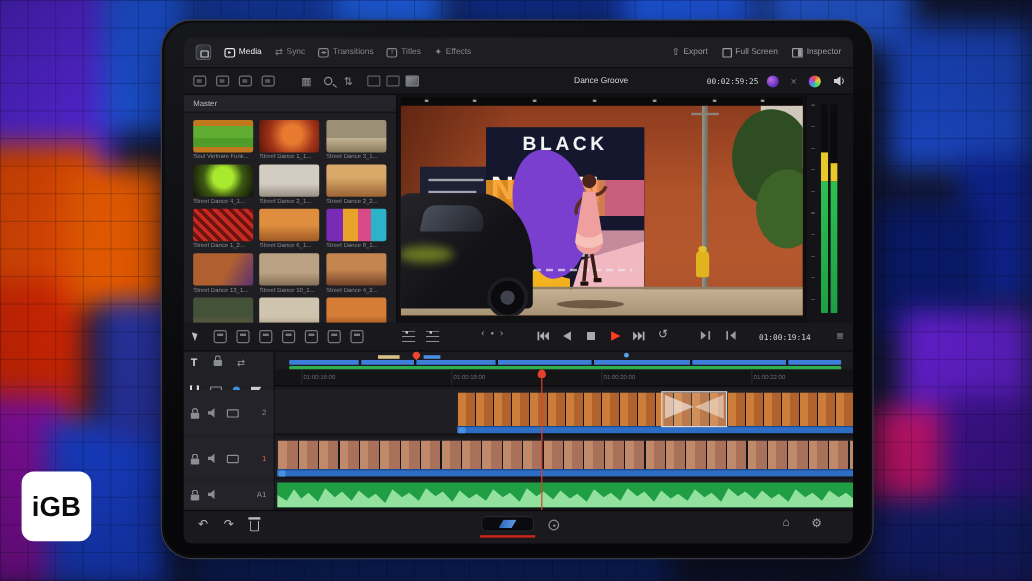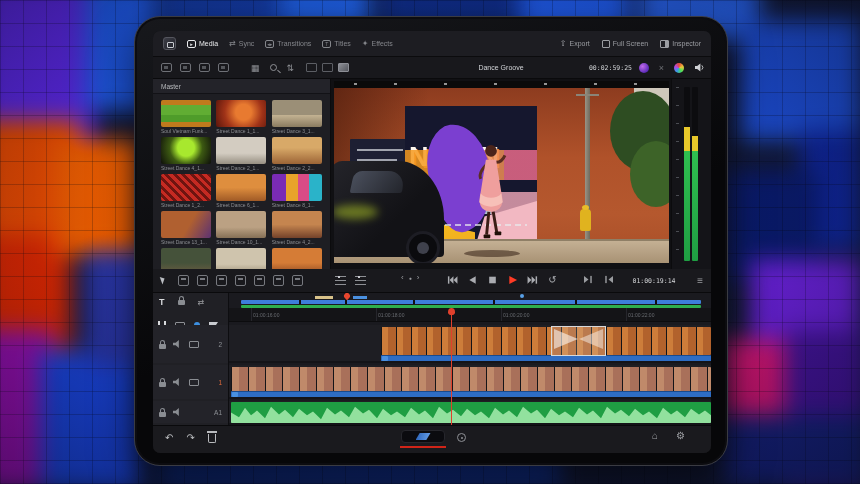--- a/index.html
+++ b/index.html
@@ -252,20 +252,21 @@
     <div style="left:745px;top:360px;width:75px;height:80px;background:#c02070"></div>
     <div style="left:805px;top:350px;width:80px;height:160px;background:#401888"></div>
     <div style="left:745px;top:435px;width:140px;height:70px;background:#1a2470"></div>
     <div style="left:75px;top:160px;width:85px;height:115px;background:#f06a10"></div>
     <div style="left:105px;top:270px;width:60px;height:115px;background:#303a9a"></div>
     <div style="left:180px;top:468px;width:400px;height:40px;background:#16307e"></div>
   </div>
   <div class="bg-grid"></div>
   <div class="bg-shade"></div>
 
+  <div class="igb">iGB</div>
 
   <div class="ipad">
     <div class="screen">
 
       <div class="topbar">
         <span class="appicon"></span>
         <span class="tab active">
           <span class="tico">▸</span>
           <span>Media</span>
         </span>
@@ -405,20 +406,21 @@
                 <i style="top:40px;width:30px;"></i>
             </div>
             <div class="v-door">
               <div class="mural-neon">NEON</div>
               <div class="md-band"></div>
               <div class="md-cyan"></div>
               <div class="md-yellow"></div>
               <div class="md-pink"></div>
               <div class="md-blob"></div>
               <div class="md-smalltext"></div>
+              <div class="mural-black">BLACK</div>
             </div>
             <div class="v-white"></div>
             <div class="v-bush1"></div>
             <div class="v-bush2"></div>
             <div class="v-pole"></div>
             <div class="v-walk"></div>
             <div class="v-hydrant"></div>
             <div class="v-car">
               <div class="win"></div>
                 <div class="streak"></div>

